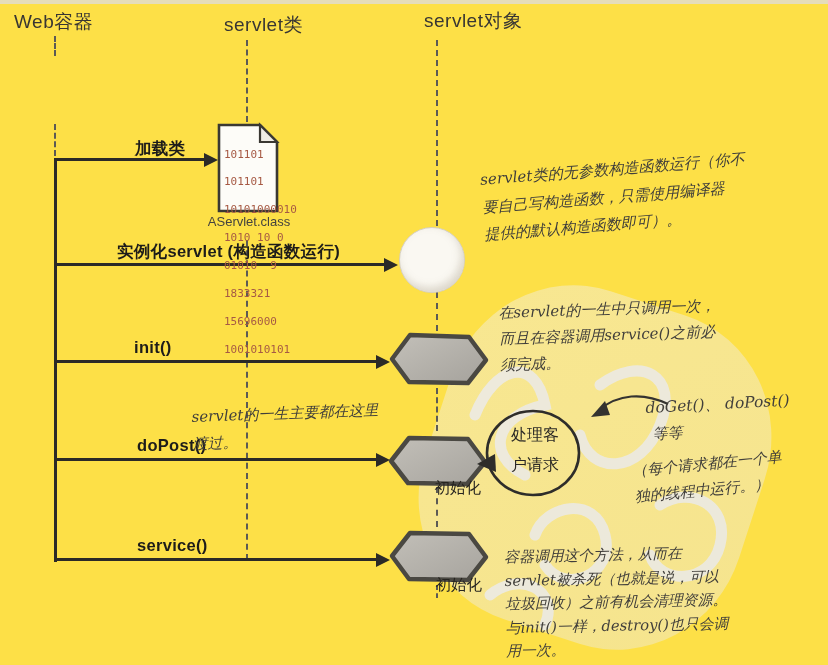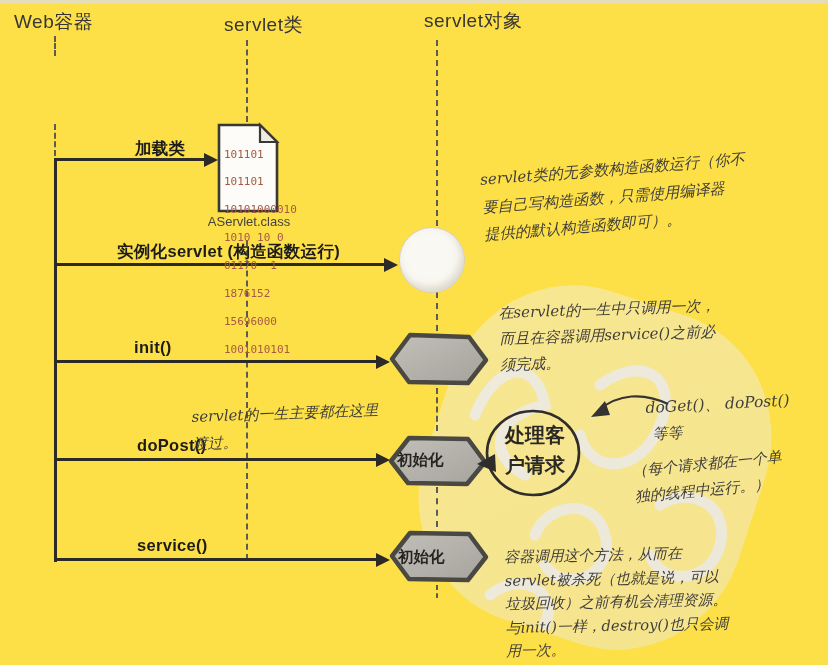--- a/index.html
+++ b/index.html
@@ -29,27 +29,27 @@
 
   .binary{left:224px;top:131px;width:50px;font-family:"DejaVu Sans Mono",monospace;
           font-size:11px;line-height:9.3px;color:#a65944;letter-spacing:0;white-space:pre;}
   .binary span{display:block;}
   .fname{left:193px;top:214px;width:112px;text-align:center;font-size:13px;color:#45433f;}
 
   .instance{left:399px;top:227px;width:64px;height:64px;border-radius:50%;
             background:radial-gradient(circle at 45% 40%,#faf8f2 55%,#e9e4d8);
             border:1px solid #d6d0c3;box-shadow:inset -3px -4px 8px rgba(150,140,120,.25);}
 
-  .hexlabel{width:84px;text-align:left;font-size:15.5px;font-weight:bold;color:#262420;}
+  .hexlabel{width:84px;text-align:right;font-size:15.5px;font-weight:normal;color:#262420;margin-top:28px;}
 
   .hand{font-family:"DejaVu Serif",serif;font-style:italic;color:#413f3b;}
   .note{transform-origin:left top;}
   .note div{white-space:nowrap;}
 
-  .looptext{left:503px;top:420px;width:64px;text-align:center;font-size:20px;font-weight:bold;
+  .looptext{left:503px;top:420px;width:64px;text-align:center;font-size:16px;font-weight:normal;
             color:#2a2825;line-height:30px;font-family:"Liberation Sans",sans-serif;font-style:normal;}
 </style>
 </head>
 <body>
 
 <div class="stage">
 
   <div class="abs scanband"></div>
   <div class="abs wm-blob"></div>
   <svg class="abs" style="left:430px;top:330px;" width="360" height="320" viewBox="0 0 360 320">
@@ -101,22 +101,22 @@
 
   <svg class="abs" style="left:216px;top:122px;" width="64" height="92" viewBox="0 0 64 92">
     <path d="M3,3 H44 L61,20 V89 H3 Z" fill="#fdfcf8" stroke="#3a3833" stroke-width="2.6"></path>
     <path d="M44,3 V20 H61 Z" fill="#efece5" stroke="#3a3833" stroke-width="2.2"></path>
   </svg>
   <div class="abs binary">
     <span>101101</span>
     <span>101101</span>
     <span>10101000010</span>
     <span>1010 10 0</span>
-    <span>01170  1</span>
-    <span>1876152</span>
+    <span>01010  9</span>
+    <span>1833321</span>
     <span>15696000</span>
     <span>1001010101</span>
   </div>
   <div class="abs fname">AServlet.class</div>
 
   <div class="abs instance"></div>
 
   <svg class="abs" style="left:389px;top:330px;" width="100" height="58" viewBox="0 0 100 58">
     <defs>
         <linearGradient id="hx1" x1="0" y1="0" x2="1" y2="1">

